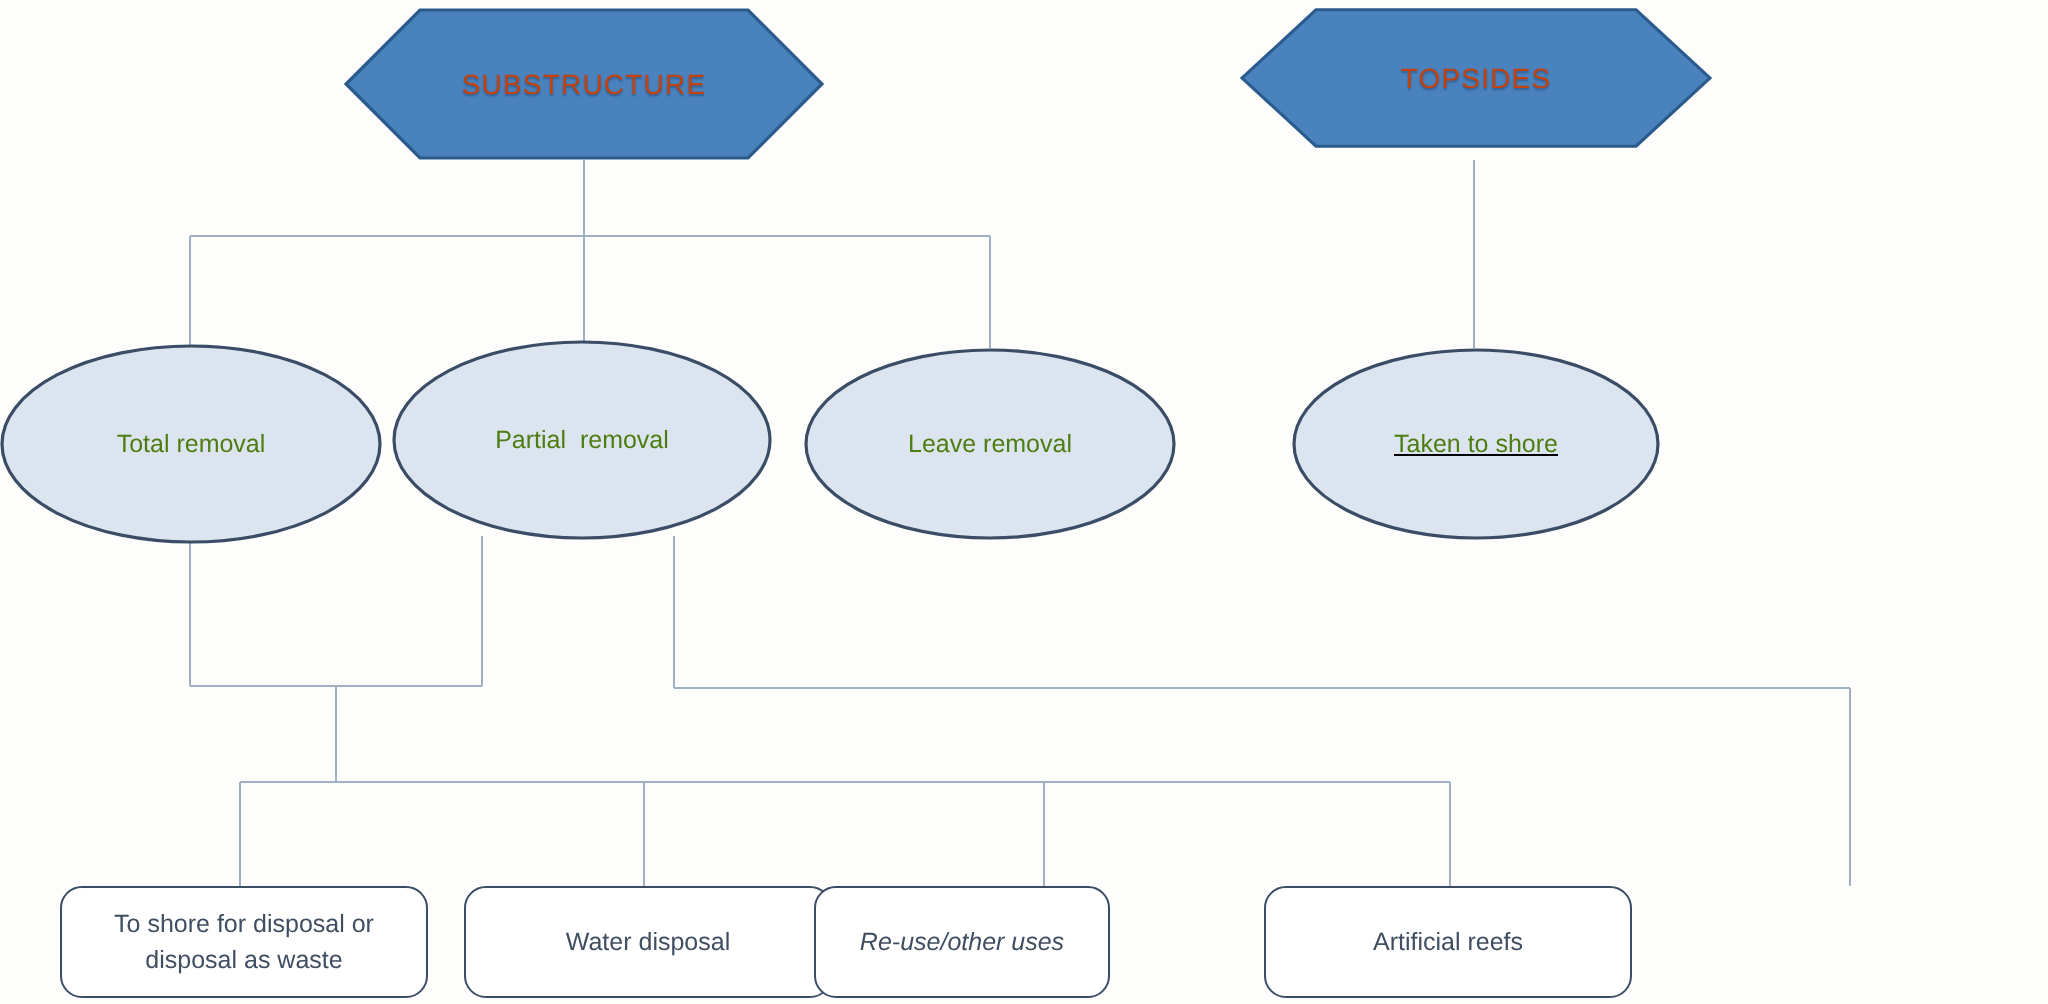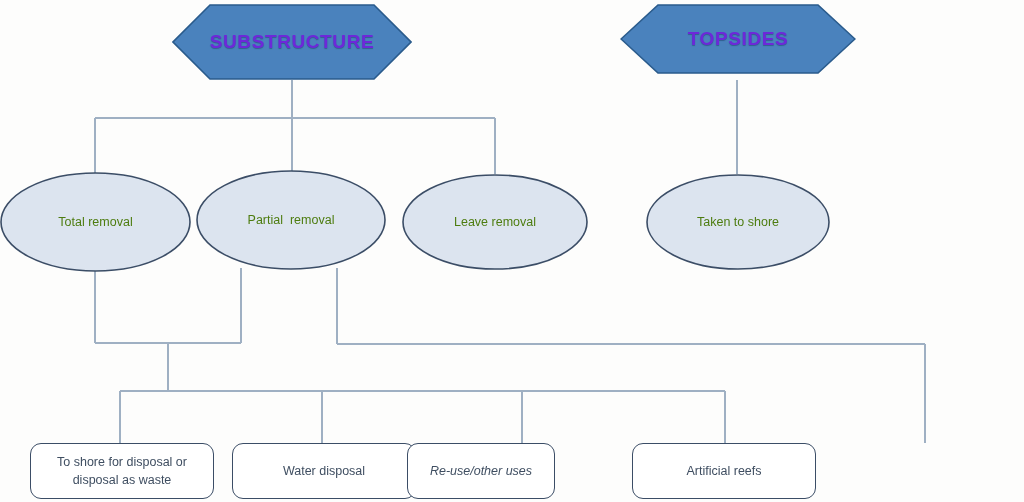--- a/index.html
+++ b/index.html
@@ -27,23 +27,23 @@
     position: absolute;
     display: flex;
     align-items: center;
     justify-content: center;
     text-align: center;
     box-sizing: border-box;
   }
 
   
   .hex {
-    color: #6d28d9;
-    font-weight: bold;
-    font-size: 19px;
+    color: #c2410c;
+    font-weight: normal;
+    font-size: 14px;
     letter-spacing: 0.6px;
     z-index: 4;
   }
   .hex .hex-shape {
     position: absolute;
     left: 0; top: 0;
     width: 100%; height: 100%;
   }
   .hex .hex-label {
     position: relative;
@@ -143,21 +143,21 @@
     <span class="ell-label">Partial  removal</span>
   </div>
 
   <div class="node ell" style="left:402px; top:174px; width:186px; height:96px;">
     <svg class="ell-shape" viewBox="0 0 186 96" preserveAspectRatio="none">
       <ellipse cx="93" cy="48" rx="92" ry="47" fill="#dce4ef" stroke="#3b4d66" stroke-width="1.6"></ellipse>
     </svg>
     <span class="ell-label">Leave removal</span>
   </div>
 
-  <div class="node ell" style="left:646px; top:174px; width:184px; height:96px;">
+  <div class="node ell" style="left:646px; top:174px; width:184px; height:96px;text-decoration:underline;">
     <svg class="ell-shape" viewBox="0 0 184 96" preserveAspectRatio="none">
       <ellipse cx="92" cy="48" rx="91" ry="47" fill="#dce4ef" stroke="#3b4d66" stroke-width="1.6"></ellipse>
     </svg>
     <span class="ell-label">Taken to shore</span>
   </div>
 
   <div class="node rrect" style="left:30px; top:443px; width:184px; height:56px;">
     <div class="rrect-label">
       <div>To shore for disposal or</div>
       <div>disposal as waste</div>

